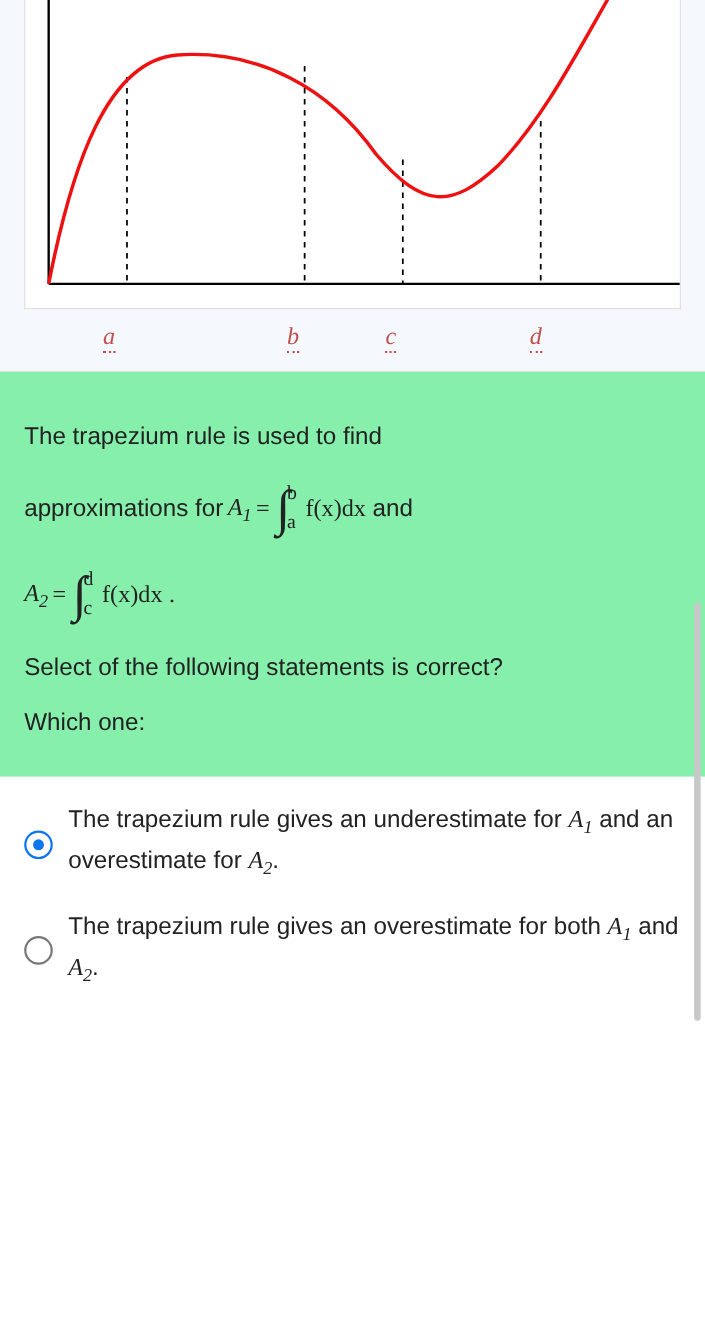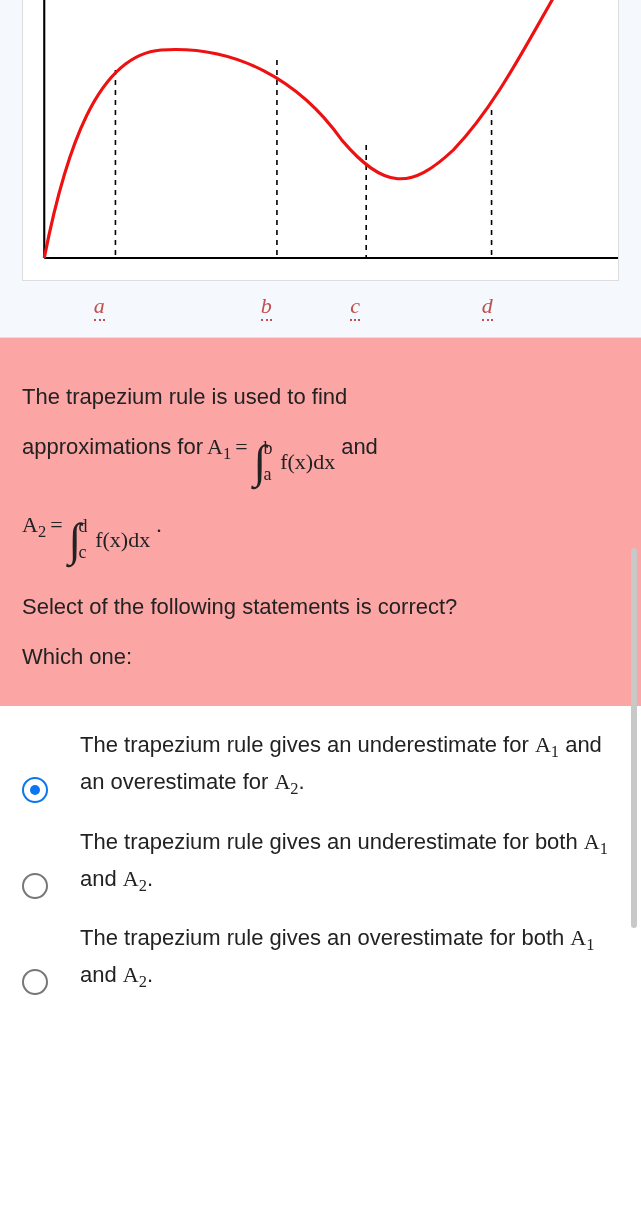--- a/index.html
+++ b/index.html
@@ -1,36 +1,36 @@
 <!DOCTYPE html>
 <html><head>
 <meta charset="utf-8">
 <style>
   html,body{margin:0;padding:0;font-family:"Segoe UI",Arial,sans-serif;color:#222;background:#fff}
   .page{width:641px;box-sizing:border-box;padding:0 0 20px 0}
   .graph-area{background:#f5f9fd;padding:0px 22px 18px 22px;border-bottom:1px solid #e1e1e1}
   .graph-box{background:#fff;border:1px solid #ddd;border-top:none;position:relative;height:280px;margin:0 0 10px 0}
   .axis-label{position:absolute;bottom:-2px;font-style:italic;font-family:"Times New Roman",serif;font-size:22px;color:#c0504d;border-bottom:2px dotted #c0504d}
-  .question{background:#fca5a5;padding:24px 22px 24px 22px;font-size:22px;line-height:1.55}
-  .q-line{margin:0 0 14px 0;display:flex;align-items:flex-start;flex-wrap:wrap;gap:4px}
+  .question{background:#86efac;padding:24px 22px 24px 22px;font-size:22px;line-height:1.55}
+  .q-line{margin:0 0 14px 0;display:flex;align-items:center;flex-wrap:wrap;gap:4px}
   .q-text{margin:18px 0 16px 0}
   .math{font-family:"Cambria Math","Times New Roman",serif}
   .int-wrap{display:inline-flex;align-items:center;height:64px;vertical-align:middle;padding:0 2px}
   .int-sym{font-size:46px;font-family:"Cambria Math","Times New Roman",serif;line-height:0.7;padding-right:0px;position:relative}
   .int-sup{position:absolute;top:-0.25em;left:0.55em;font-size:18px}
   .int-sub{position:absolute;bottom:-0.15em;left:0.55em;font-size:18px}
   .select-title{font-size:22px;margin:10px 0 8px 0}
   .options{padding:0 22px}
-  .option{display:flex;align-items:flex-end;gap:32px;margin:22px 0;font-size:22px;line-height:1.5}
+  .option{display:flex;align-items:center;gap:14px;margin:22px 0;font-size:22px;line-height:1.5}
   .radio{width:22px;height:22px;border:2px solid #777;border-radius:50%;flex:0 0 22px;margin-top:5px;display:flex;align-items:center;justify-content:center}
   .radio.checked{border-color:#0b76ef}
   .radio.checked .dot{width:10px;height:10px;border-radius:50%;background:#0b76ef}
   .opt-text{flex:1}
   sub.msub{font-family:"Cambria Math","Times New Roman",serif;font-size:0.75em}
-  .A{font-family:"Cambria Math","Times New Roman",serif;}
+  .A{font-family:"Cambria Math","Times New Roman",serif;font-style:italic}
   .scrollbar{position:fixed;right:4px;top:548px;width:6px;height:380px;background:#c8c8c8;border-radius:3px}
 </style>
 </head>
 <body>
 
 <div class="page">
 
   <div class="graph-area">
     <div class="graph-box">
       <svg viewBox="0 0 560 280" width="100%" height="100%" preserveAspectRatio="none">
@@ -91,22 +91,18 @@
 
   <div class="options" id="options">
       <div class="option">
         <div class="radio checked">
           <div class="dot"></div>
         </div>
         <div class="opt-text">The trapezium rule gives an underestimate for <span class="A">A<sub class="msub">1</sub></span> and an overestimate for <span class="A">A<sub class="msub">2</sub></span>.</div>
       </div>
       <div class="option">
         <div class="radio"></div>
-        <div class="opt-text">The trapezium rule gives an underestimate for both <span class="A">A<sub class="msub">1</sub></span> and <span class="A">A<sub class="msub">2</sub></span>.</div>
-      </div>
-      <div class="option">
-        <div class="radio"></div>
         <div class="opt-text">The trapezium rule gives an overestimate for both <span class="A">A<sub class="msub">1</sub></span> and <span class="A">A<sub class="msub">2</sub></span>.</div>
       </div>
     </div>
 </div>
 
 <div class="scrollbar"></div>
 
 </body></html>

